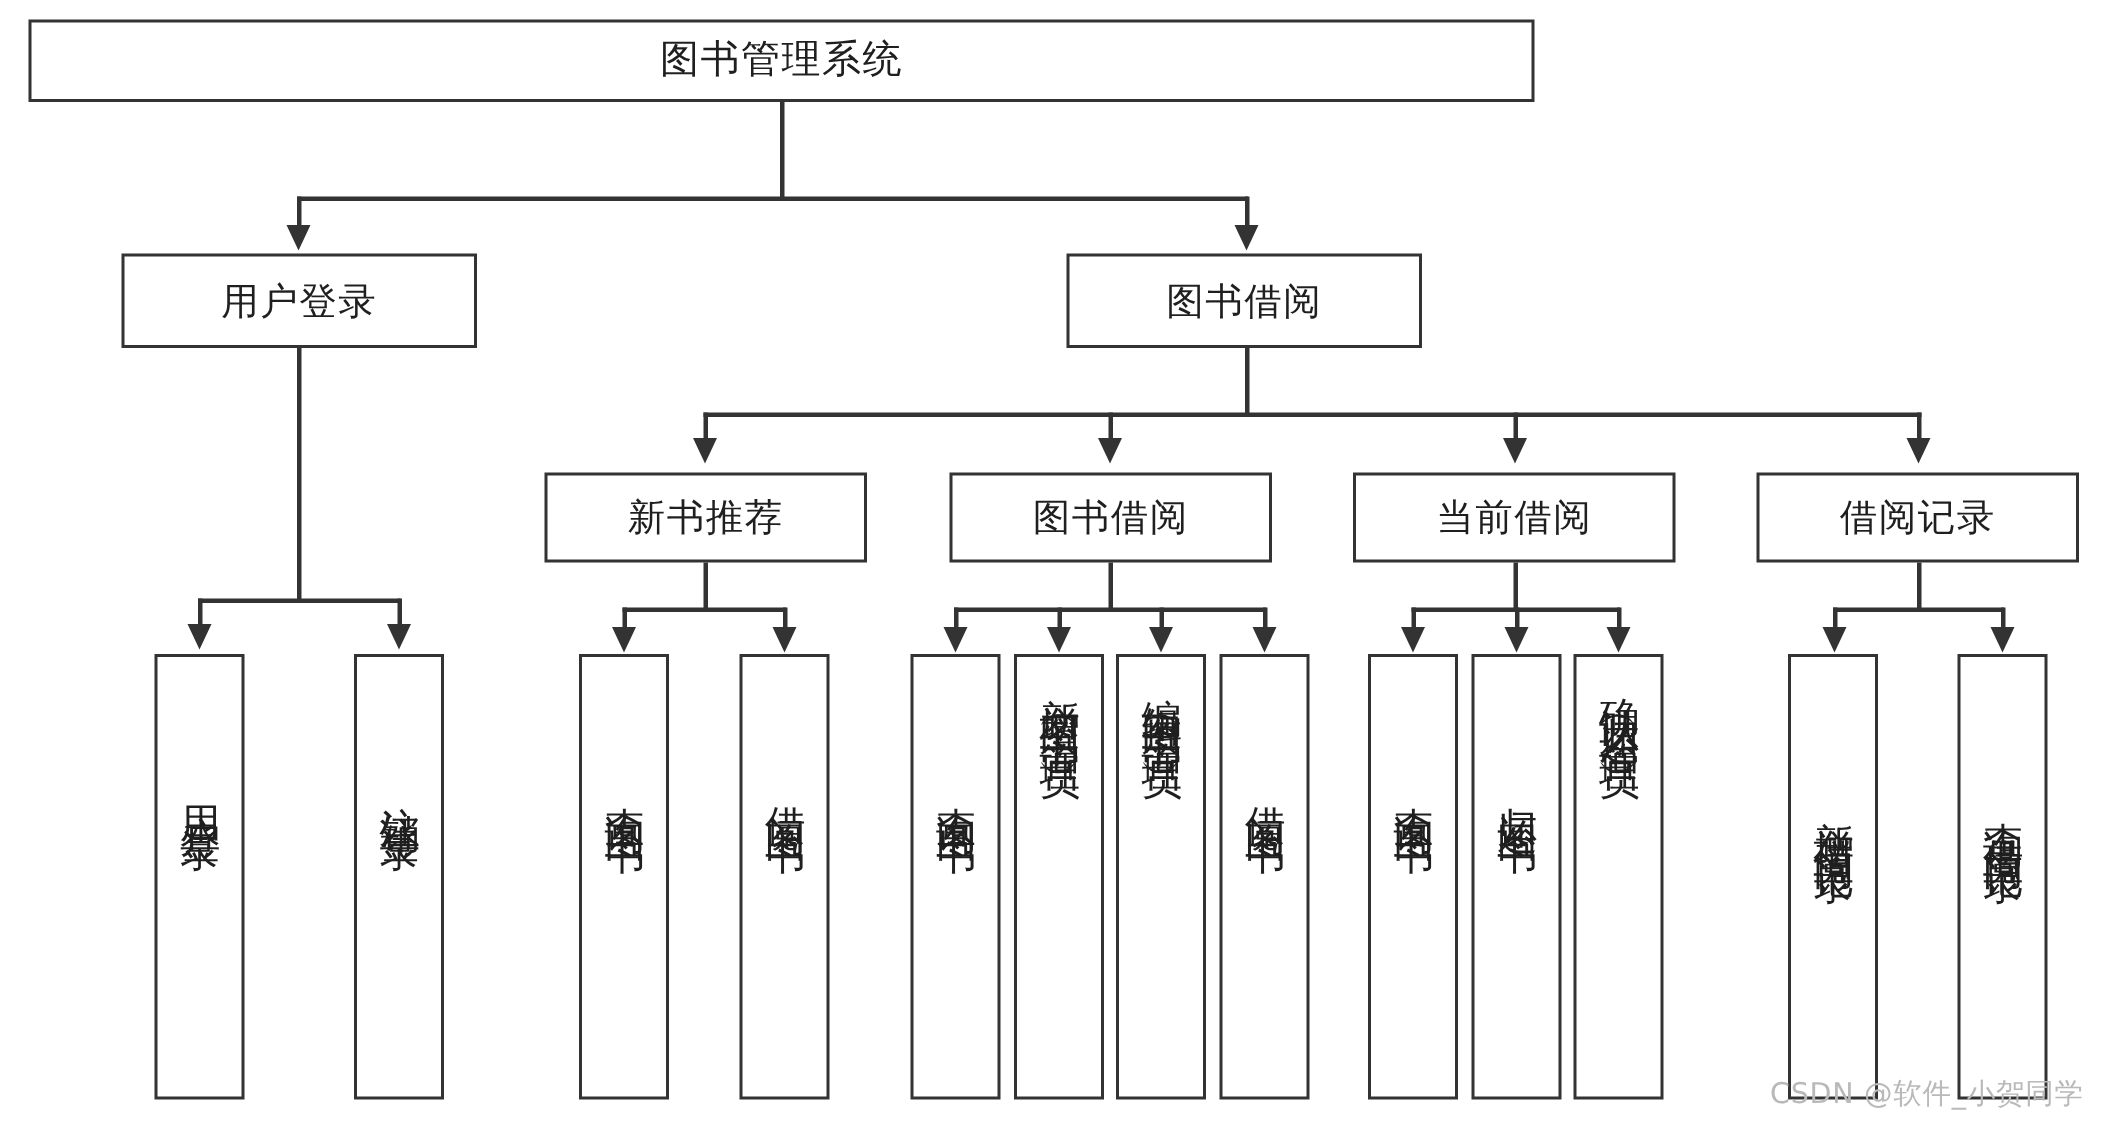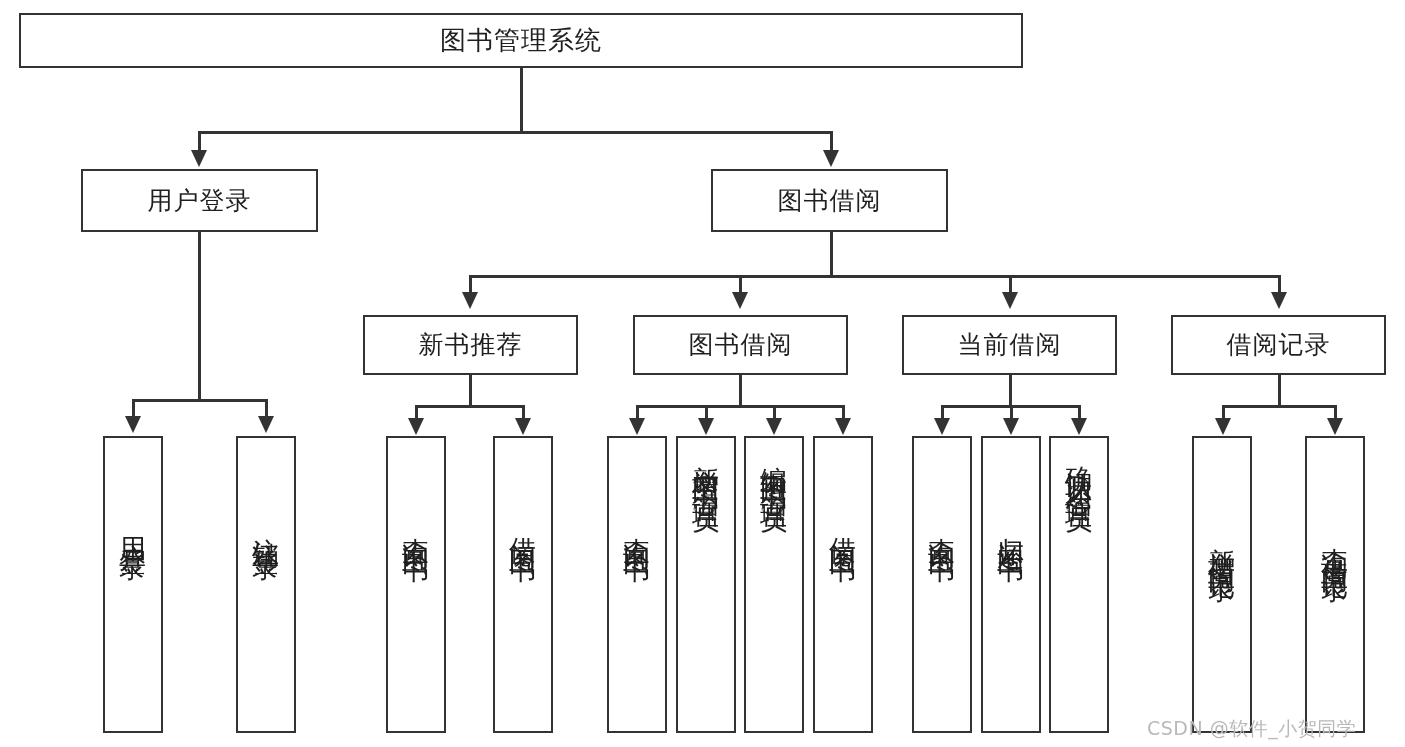--- a/index.html
+++ b/index.html
@@ -217,15 +217,15 @@
   <div class="ln v" style="left:1334px; top:405px; width:2.5px; height:16px;"></div>
   <div class="arrow" style="left:1327px; top:418px;"></div>
 
   <div class="node vert low" style="left:1192px; top:436px; width:60px; height:297px;">
     <span class="label">新增借阅记录</span>
   </div>
   <div class="node vert low" style="left:1305px; top:436px; width:60px; height:297px;">
     <span class="label">查询借阅记录</span>
   </div>
 
-  <div class="watermark" style="left:1147px; top:716px;">CSDN @软件_小贺同学</div>
+  <div class="watermark" style="left:1180px; top:716px;">CSDN @软件_小贺同学</div>
 
 </div>
 
 </body></html>

